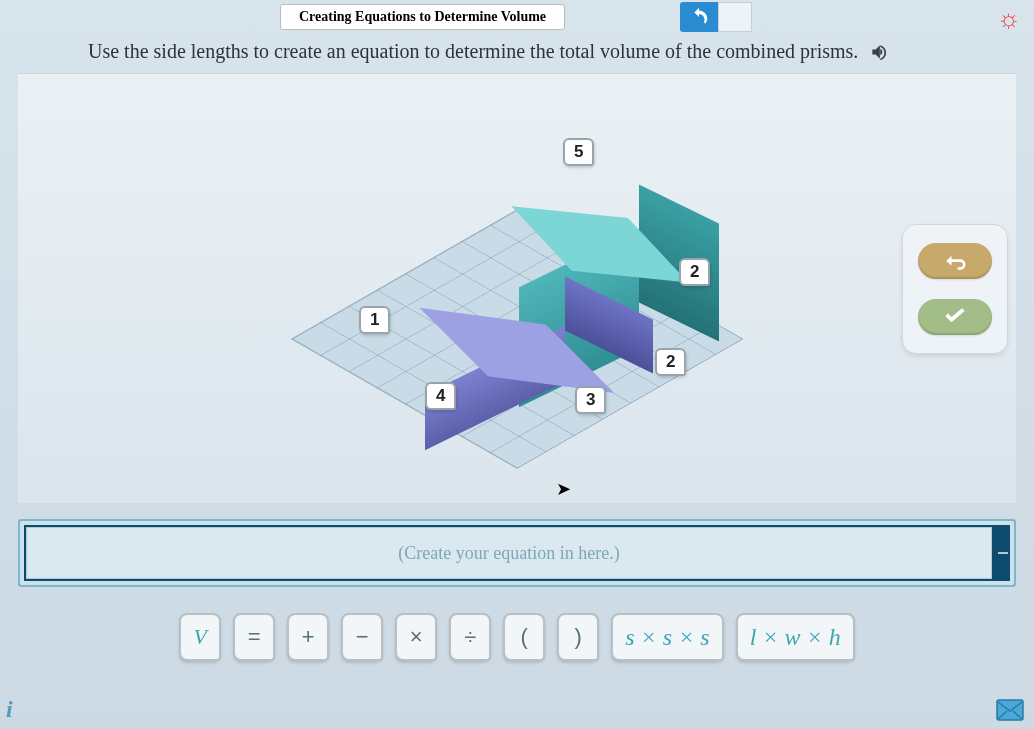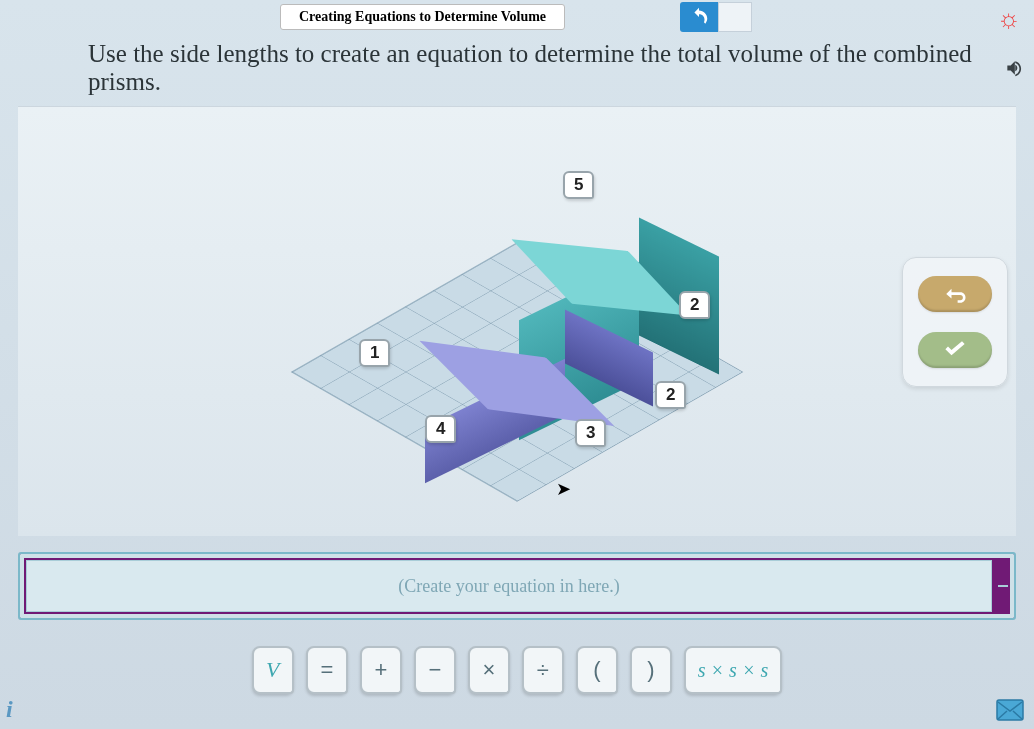--- a/index.html
+++ b/index.html
@@ -63,21 +63,21 @@
       position: absolute;
       font-size: 26px;
       color: #e44;
     }
     .instruction-row {
       display: flex;
       align-items: center;
       padding: 6px 10px 10px 88px;
     }
     .instruction {
-      font-size: 25px;
+      font-size: 20px;
       color: #2b3438;
     }
     .speaker-icon {
       margin-left: 10px;
       display: inline-flex;
       align-items: center;
       justify-content: center;
       width: 22px;
       height: 22px;
     }
@@ -196,21 +196,21 @@
     }
     .undo-btn { background: #c7a96c; }
     .undo-btn svg { width: 28px; height: 20px; fill: #fff; }
     .check-btn { background: #a3bd89; }
     .check-btn svg { width: 28px; height: 20px; fill: #fff; }
     .equation-box {
       margin: 16px 18px 0 18px;
       height: 68px;
       border: 2px solid #7bb8c9;
       border-radius: 3px;
-      background: #701a75;
+      background: #0c4a6e;
       display: flex;
       align-items: center;
       justify-content: center;
       position: relative;
       box-shadow: inset 0 0 0 4px #cfe1e8;
     }
     .equation-box .inner {
       flex: 1 1 auto;
       margin: 6px;
       height: calc(100% - 12px);
@@ -250,21 +250,21 @@
       justify-content: center;
       font-size: 22px;
       color: #3da7b0;
       font-style: italic;
       font-family: Georgia, serif;
       cursor: pointer;
       box-shadow: 0 2px 3px rgba(0,0,0,.15);
       position: relative;
     }
     .key.op { font-style: normal; font-family: Arial, sans-serif; color: #56707a; }
-    .key.formula { font-size: 20px; white-space: nowrap; }
+    .key.formula { font-size: 24px; white-space: nowrap; }
     .key::after {
       content: '';
       position: absolute;
       bottom: -2px; right: -2px;
       width: 10px; height: 10px;
       border-right: 2px solid #b5c0c7;
       border-bottom: 2px solid #b5c0c7;
       background: #f2f6f8;
       border-radius: 0 0 4px 0;
     }
@@ -370,20 +370,21 @@
 <div class="toolbar">
   <div class="key">V</div>
   <div class="key op">=</div>
   <div class="key op">+</div>
   <div class="key op">−</div>
   <div class="key op">×</div>
   <div class="key op">÷</div>
   <div class="key op">(</div>
   <div class="key op">)</div>
   <div class="key formula">s × s × s</div>
+  <div class="key formula">l × w × h</div>
 </div>
 
 <div class="info-i">i</div>
 
 <div class="mail-icon">
   <svg viewBox="0 0 28 22">
     <rect x="1" y="1" width="26" height="20" rx="2" fill="#4aa8d6" stroke="#2b7aa5" stroke-width="1.5"></rect>
     <path d="M2 3l12 9L26 3" fill="none" stroke="#2b7aa5" stroke-width="1.5"></path>
     <path d="M2 20l9-8M26 20l-9-8" fill="none" stroke="#2b7aa5" stroke-width="1.5"></path>
   </svg>

